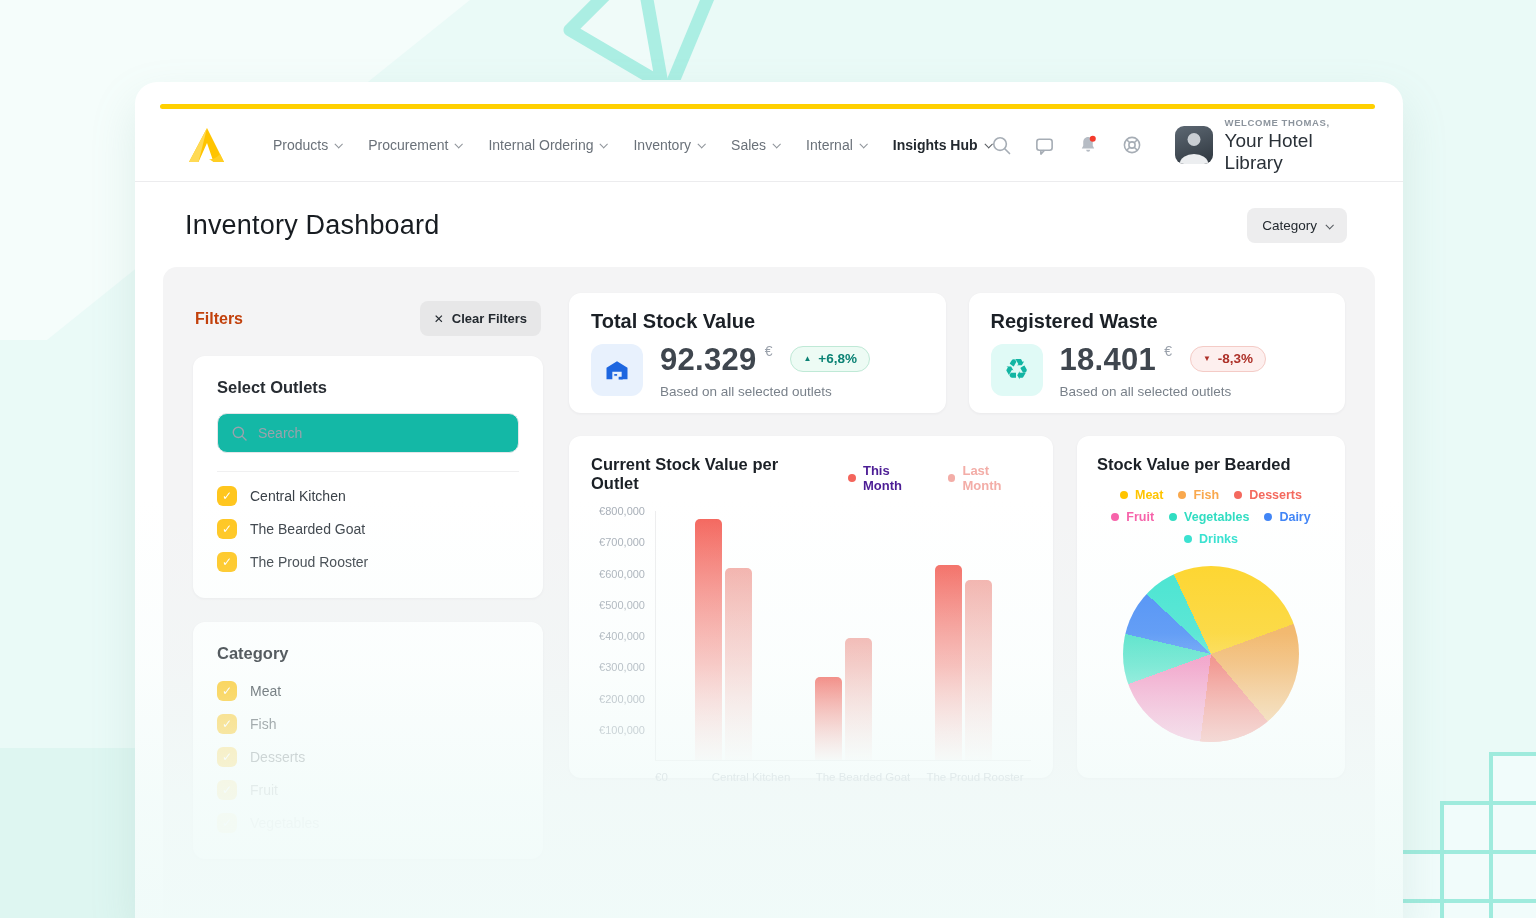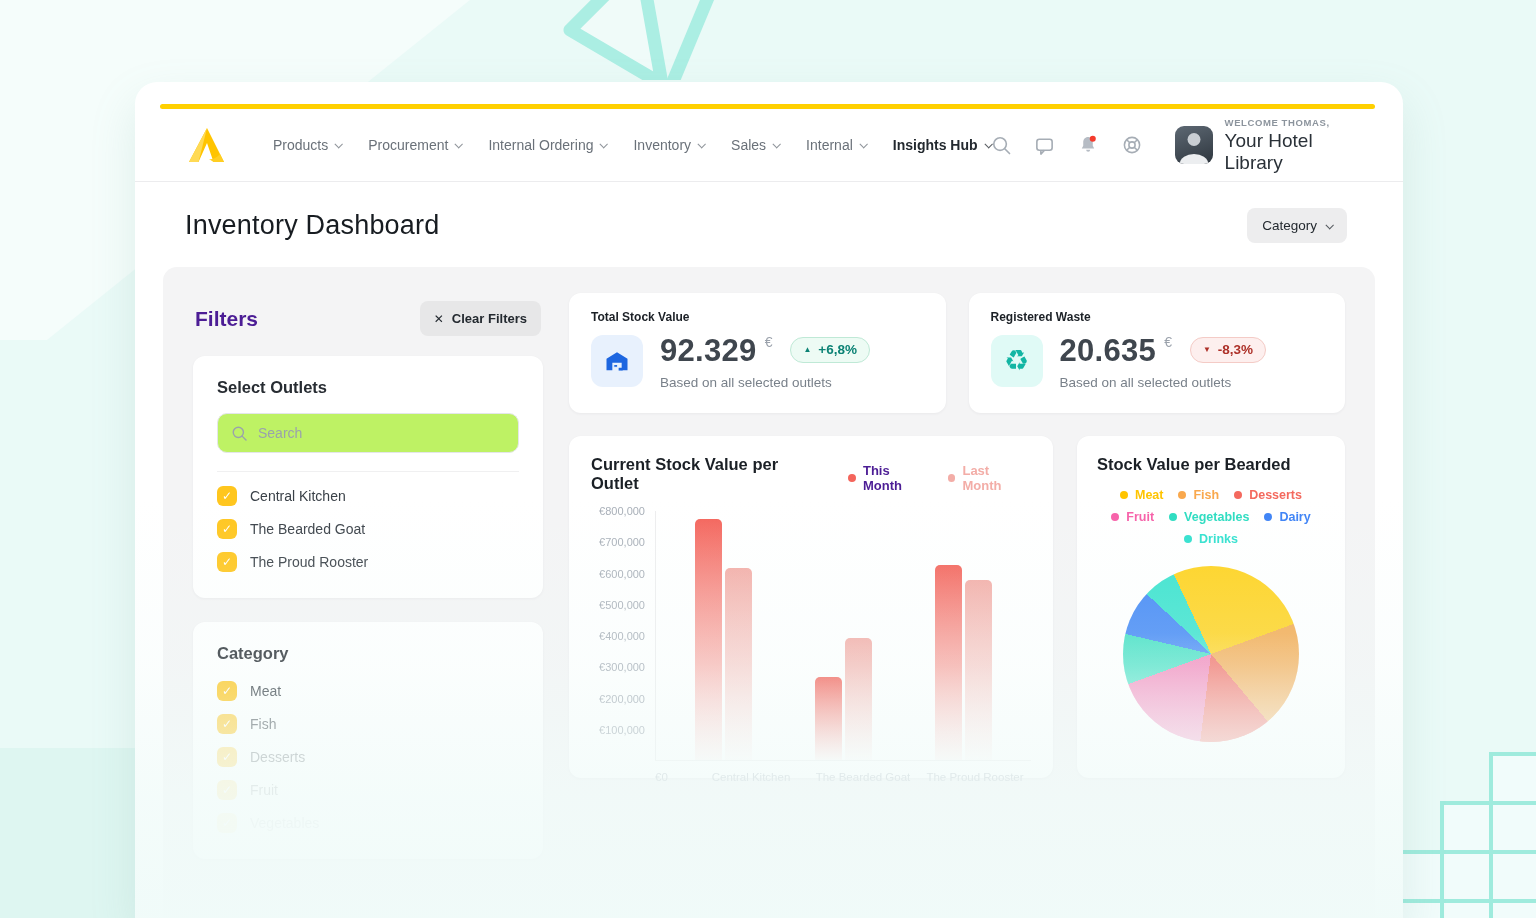--- a/index.html
+++ b/index.html
@@ -51,44 +51,44 @@
   .btn-customize { display:inline-flex; align-items:center; gap:9px; background:#ededee; border:none; cursor:pointer;
     border-radius:8px; padding:10px 15px; font-size:13.5px; color:#23292f; font-family:inherit; }
 
   
   .content { margin:0 28px; background:#f4f4f5; border-radius:14px 14px 0 0; padding:26px 30px;
     display:flex; gap:26px; flex:1; }
 
   
   .filters-col { width:350px; flex:none; }
   .filters-head { display:flex; align-items:center; justify-content:space-between; padding:8px 2px 0 2px; }
-  .filters-title { font-size:21px; font-weight:600; color:#4c1d95; }
+  .filters-title { font-size:16px; font-weight:600; color:#c2410c; }
   .btn-clear { display:inline-flex; align-items:center; gap:8px; background:#e7e7e8; border:none; cursor:pointer;
     border-radius:8px; padding:10px 14px; font-size:13px; font-weight:600; color:#23292f; font-family:inherit; }
   .btn-clear .x { font-size:12px; font-weight:700; }
   .card { background:#fff; border-radius:12px; box-shadow:0 1px 3px rgba(35,45,55,0.05); }
   .outlets-card { margin-top:20px; padding:22px 24px 26px; }
   .category-card { margin-top:24px; padding:22px 24px 26px; }
   .card h3 { font-size:16.5px; font-weight:600; color:#272c32; }
-  .search-box { margin-top:16px; height:40px; border:1px solid #e4e6e9; border-radius:10px; background:#bef264;
+  .search-box { margin-top:16px; height:40px; border:1px solid #e4e6e9; border-radius:10px; background:#14b8a6;
     display:flex; align-items:center; gap:10px; padding:11px 13px; }
   .search-box input { border:none; outline:none; flex:1; font-size:14px; color:#3a4148; font-family:inherit; background:transparent; }
   .search-box input::placeholder { color:#9aa2ac; }
   .card hr { border:none; border-top:1px solid #f0f0f1; margin:18px 0 4px; }
   .check-list { margin-top:14px; display:flex; flex-direction:column; gap:13px; }
   .check-row { display:flex; align-items:center; gap:13px; }
   .checkbox { width:20px; height:20px; border-radius:6px; background:#FFC61E; display:grid; place-items:center;
     color:#fff; font-size:12px; font-weight:700; cursor:pointer; flex:none; }
   .check-row label { font-size:14px; color:#3a4148; }
 
   
   .main-col { flex:1; display:flex; flex-direction:column; }
   .kpi-row { display:flex; gap:23px; }
   .kpi-card { flex:1; height:120px; padding:17px 22px; }
-  .kpi-title { font-size:12px; font-weight:700; color:#1b2026; }
+  .kpi-title { font-size:20px; font-weight:700; color:#1b2026; }
   .kpi-body { display:flex; gap:17px; margin-top:11px; }
   .kpi-tile { width:52px; height:52px; border-radius:12px; display:grid; place-items:center; flex:none; }
   .kpi-tile.blue { background:#e8f1fd; }
   .kpi-tile.teal { background:#e0faf6; }
   .recycle-glyph { font-size:28px; line-height:1; color:#12b5a3; font-family:"DejaVu Sans",sans-serif; }
   .kpi-value-row { display:flex; align-items:flex-start; }
   .kpi-value { font-size:31px; font-weight:600; color:#3f464e; line-height:1; letter-spacing:.3px; }
   .kpi-cur { font-size:14px; color:#9aa1ab; margin:-1px 0 0 8px; }
   .badge { margin-left:18px; margin-top:2px; display:inline-flex; align-items:center; gap:7px;
     padding:4px 12px 5px; border-radius:999px; font-size:13.5px; font-weight:700; }
@@ -345,21 +345,21 @@
           </div>
 
           <div class="card kpi-card">
             <div class="kpi-title">Registered Waste</div>
             <div class="kpi-body">
               <div class="kpi-tile teal">
                 <span class="recycle-glyph">♻</span>
               </div>
               <div class="kpi-main">
                 <div class="kpi-value-row">
-                  <span class="kpi-value">20.635</span>
+                  <span class="kpi-value">18.401</span>
                   <span class="kpi-cur">€</span>
                   <span class="badge down">
                     <span class="arrow">▼</span>
                     <span>-8,3%</span>
                   </span>
                 </div>
                 <div class="kpi-sub">Based on all selected outlets</div>
               </div>
             </div>
           </div>

